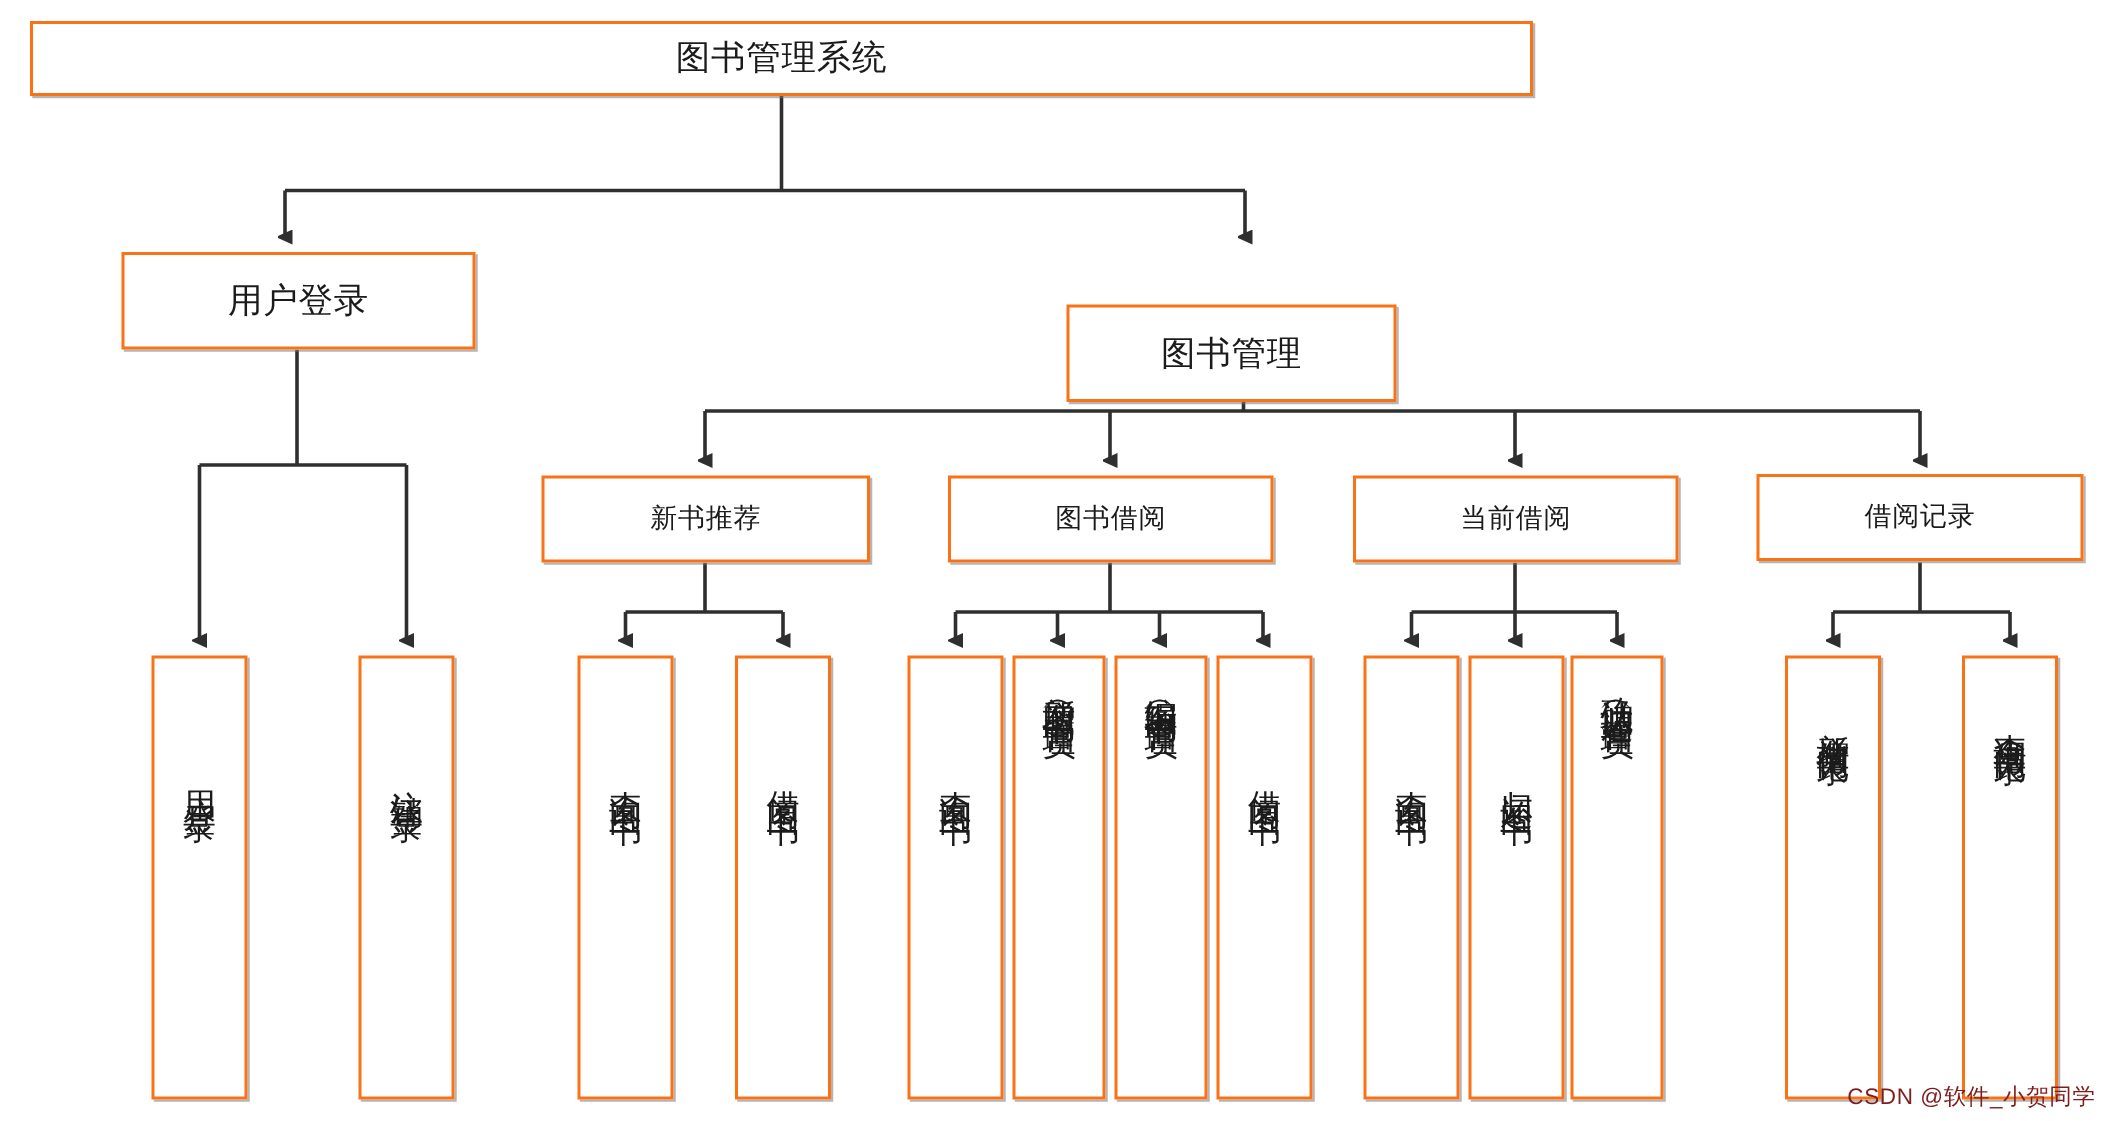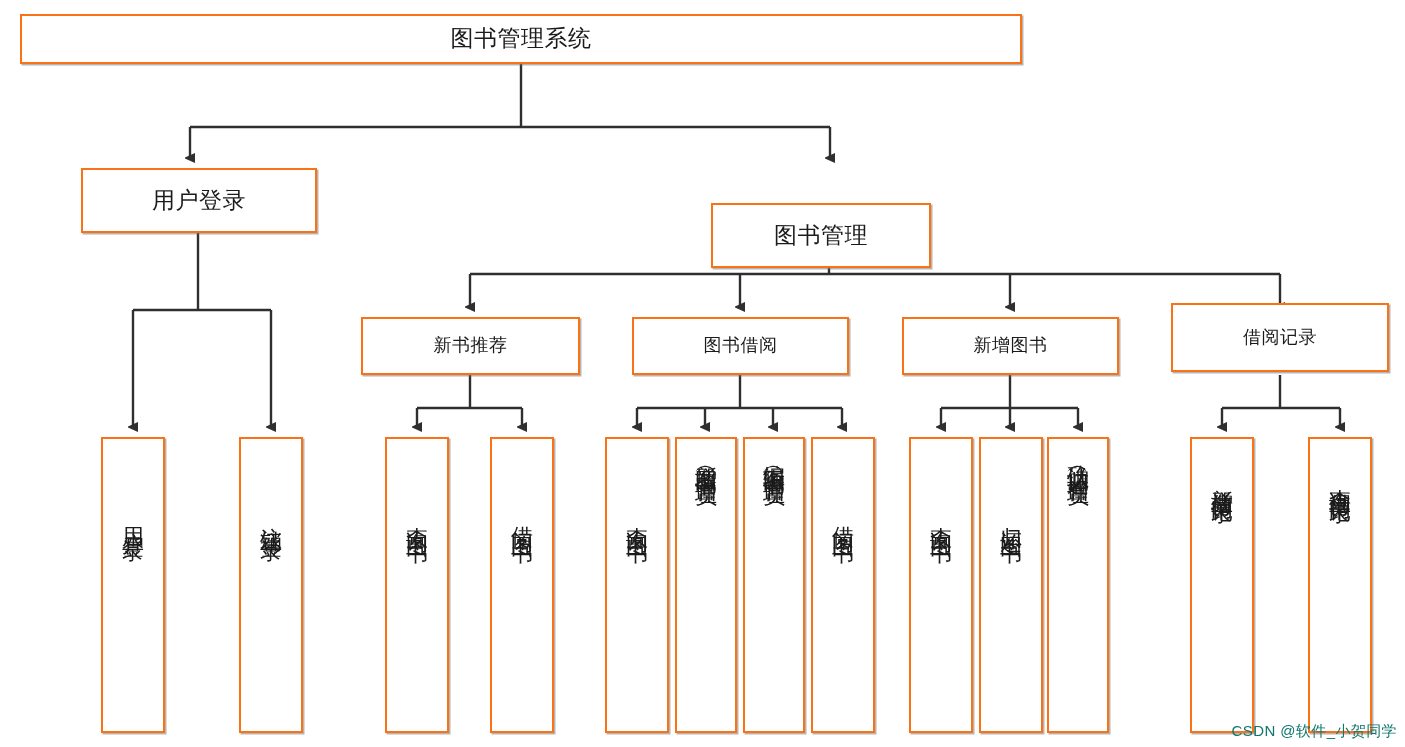--- a/index.html
+++ b/index.html
@@ -60,21 +60,21 @@
     white-space: nowrap;
   }
   .node.leaf.tall .lbl {
     letter-spacing: 3px;
   }
   #watermark {
     position: absolute;
     right: 8px;
     bottom: 6px;
     font-size: 15px;
-    color: #0f766e;
+    color: #7f1d1d;
     letter-spacing: 0.4px;
     z-index: 5;
     white-space: nowrap;
   }
 </style>
 </head>
 <body>
 
 <div id="canvas">
 
@@ -142,23 +142,23 @@
     <span class="lbl">图书管理</span>
   </div>
 
   <div class="node lvl3" style="left:361px; top:317px; width:219px; height:58px;">
     <span class="lbl">新书推荐</span>
   </div>
   <div class="node lvl3" style="left:632px; top:317px; width:217px; height:58px;">
     <span class="lbl">图书借阅</span>
   </div>
   <div class="node lvl3" style="left:902px; top:317px; width:217px; height:58px;">
-    <span class="lbl">新增图书</span>
-  </div>
-  <div class="node lvl3" style="left:1171px; top:303px; width:218px; height:69px;">
+    <span class="lbl">当前借阅</span>
+  </div>
+  <div class="node lvl3" style="left:1171px; top:316px; width:218px; height:58px;">
     <span class="lbl">借阅记录</span>
   </div>
 
   <div class="node leaf" style="left:101px; top:437px; width:64px; height:296px; padding-top:70px;">
     <span class="lbl">用户登录</span>
   </div>
   <div class="node leaf" style="left:239px; top:437px; width:64px; height:296px; padding-top:70px;">
     <span class="lbl">注销登录</span>
   </div>
 

